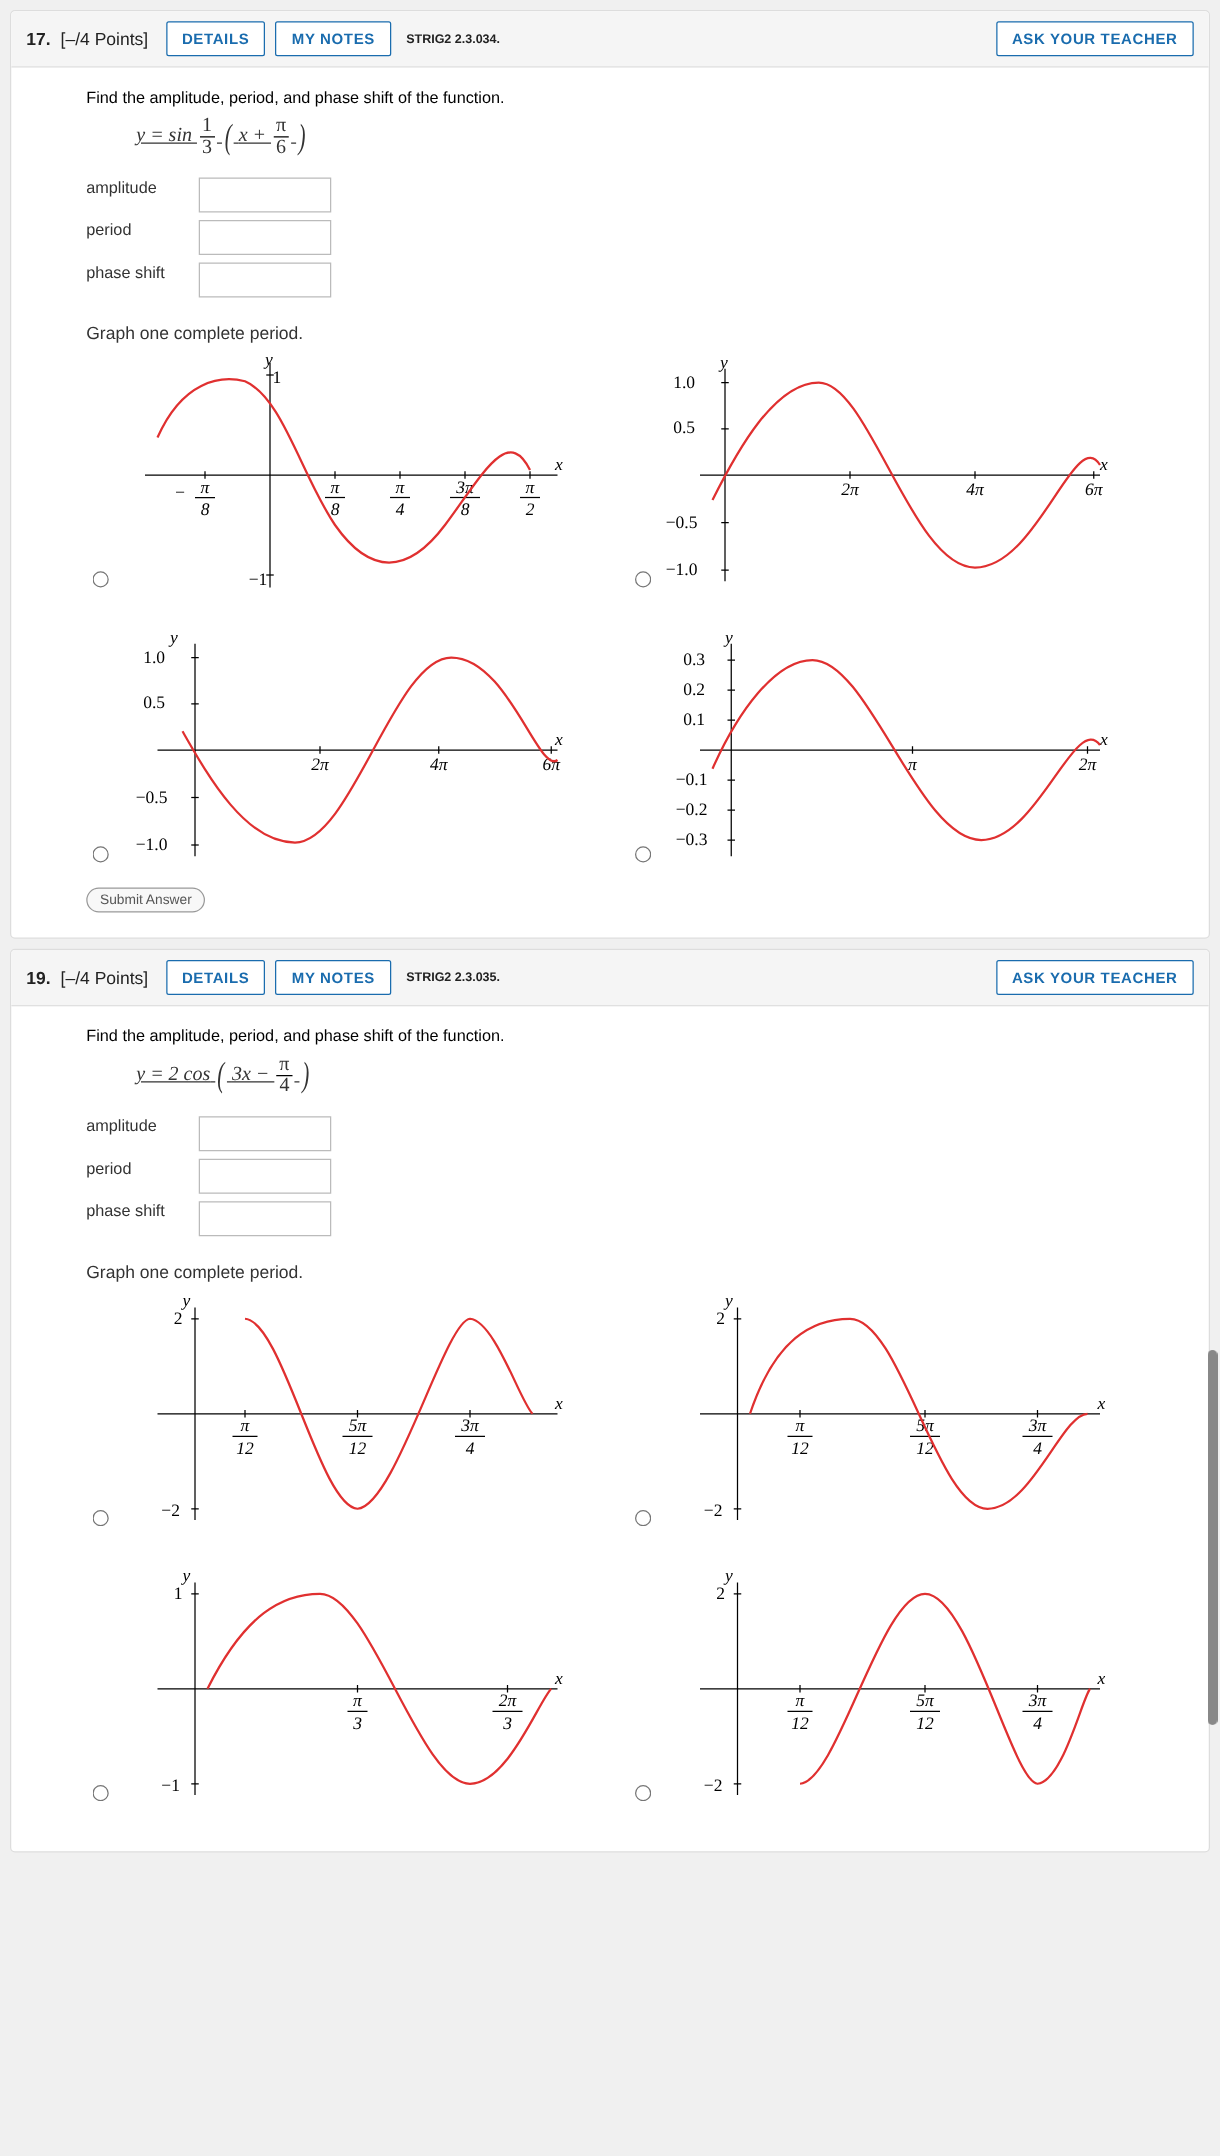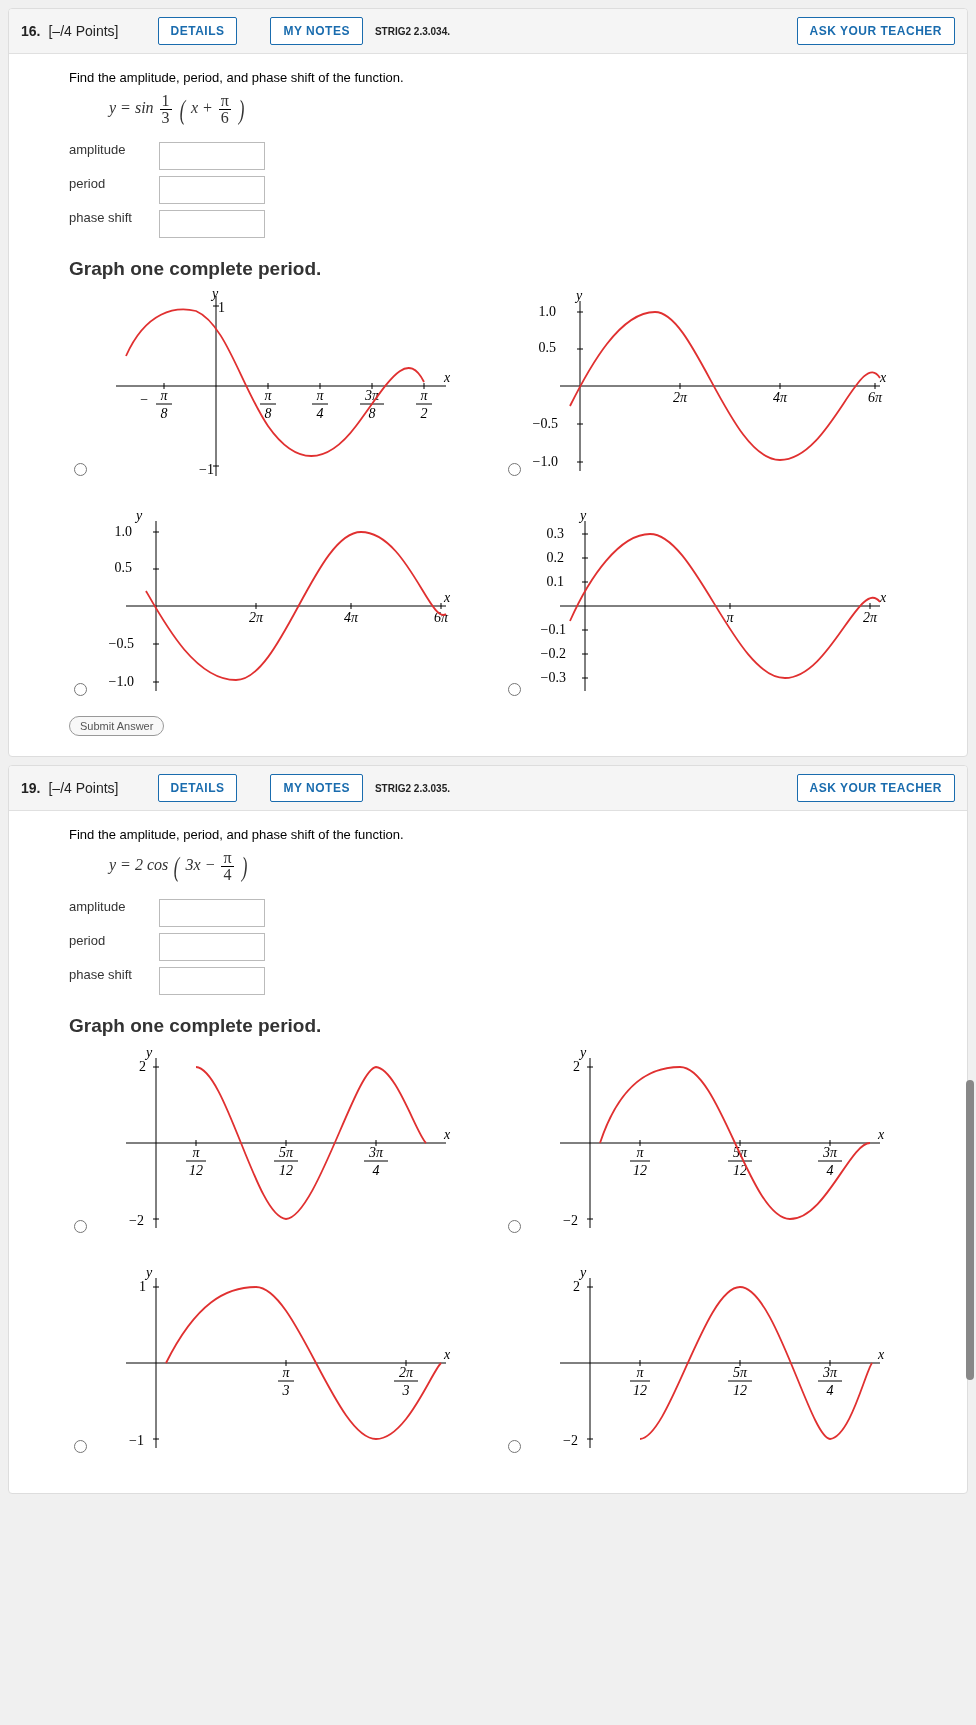--- a/index.html
+++ b/index.html
@@ -41,21 +41,20 @@
     display: inline-block;
     padding: 6px 12px;
     border: 1px solid #1a6cae;
     color: #1a6cae;
     background: #fff;
     font-size: 12px;
     font-weight: bold;
     letter-spacing: 0.5px;
     cursor: pointer;
     border-radius: 2px;
-    margin-left: 25px;
   }
   .code {
     font-weight: bold;
     font-size: 10px;
     color: #222;
     margin-left: 4px;
   }
   .spacer { flex: 1; }
   .q-body {
     padding: 16px 60px 20px 60px;
@@ -63,20 +62,21 @@
   .prompt {
     font-size: 13px;
     color: #000000;
     margin-bottom: 8px;
   }
   .formula {
     font-style: italic;
     font-family: 'Times New Roman', serif;
     font-size: 16px;
     margin: 4px 0 16px 40px;
+    text-decoration: underline;
   }
   .frac {
     display: inline-block;
     text-align: center;
     vertical-align: middle;
     font-style: normal;
     line-height: 1;
     margin: 0 2px;
   }
   .frac .num { display:block; border-bottom:1px solid #000; padding:0 2px; }
@@ -96,23 +96,22 @@
     width: 90px;
     font-size: 13px;
   }
   .inputs-row input {
     width: 96px;
     height: 22px;
     border: 1px solid #bbb;
     padding: 2px 4px;
   }
   .graph-prompt {
-    font-size: 19px;
+    font-size: 14px;
     margin: 20px 0 6px 0;
-    font-weight: bold;
   }
   .graph-grid {
     display: grid;
     grid-template-columns: 1fr 1fr;
     gap: 20px 30px;
     margin-bottom: 10px;
   }
   .graph-option {
     display: flex;
     align-items: flex-end;
@@ -155,21 +154,21 @@
     height:300px;
     background:#888;
     border-radius:4px;
   }
 </style>
 </head>
 <body>
 
 <div class="question-box">
   <div class="q-header">
-    <span class="q-num">16.</span>
+    <span class="q-num">17.</span>
     <span class="pts">[–/4 Points]</span>
     <span class="pill-btn">DETAILS</span>
     <span class="pill-btn">MY NOTES</span>
     <span class="code">STRIG2 2.3.034.</span>
     <span class="spacer"></span>
     <span class="pill-btn">ASK YOUR TEACHER</span>
   </div>
   <div class="q-body">
     <div class="prompt">Find the amplitude, period, and phase shift of the function.</div>
     <div class="formula">

